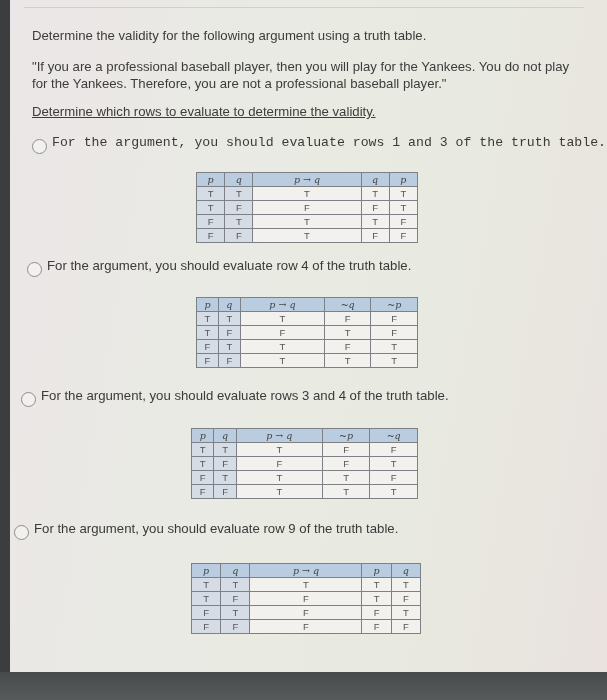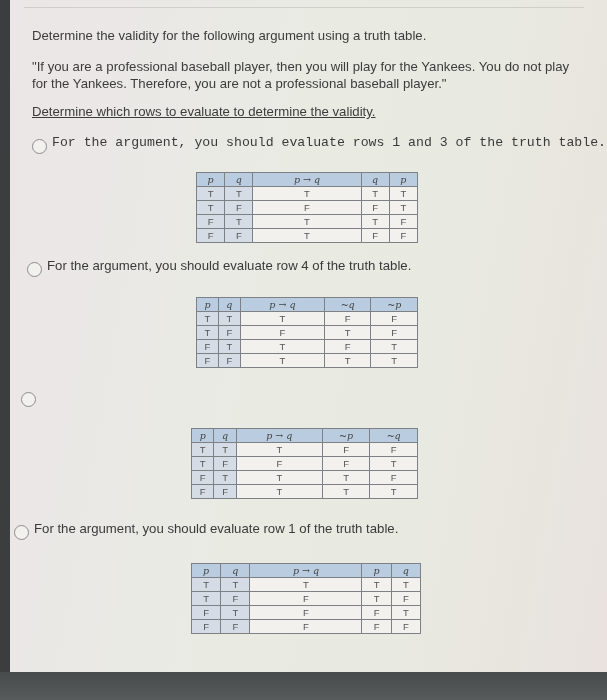--- a/index.html
+++ b/index.html
@@ -132,20 +132,21 @@
     <td class="base">F</td>
     <td>T</td>
     <td>T</td>
     <td>T</td>
   </tr>
 </tbody>
   </table>
 
 <div class="option" style="left:21px; top:384px;">
   <div class="radio"></div>
+  <span class="opt-label">For the argument, you should evaluate rows 3 and 4 of the truth table.</span>
 </div>
 <table class="tt" style="left:191px; top:428px; width:227px;">
   <tbody>
       <tr>
     <th>p</th>
     <th>q</th>
     <th>p → q</th>
     <th>~p</th>
     <th>~q</th>
   </tr>
@@ -175,21 +176,21 @@
     <td class="base">F</td>
     <td>T</td>
     <td>T</td>
     <td>T</td>
   </tr>
 </tbody>
   </table>
 
 <div class="option" style="left:14px; top:517px;">
   <div class="radio"></div>
-  <span class="opt-label">For the argument, you should evaluate row 1 of the truth table.</span>
+  <span class="opt-label">For the argument, you should evaluate row 9 of the truth table.</span>
 </div>
 <table class="tt" style="left:191px; top:563px; width:230px;">
   <tbody>
       <tr>
     <th>p</th>
     <th>q</th>
     <th>p → q</th>
     <th>p</th>
     <th>q</th>
   </tr>

